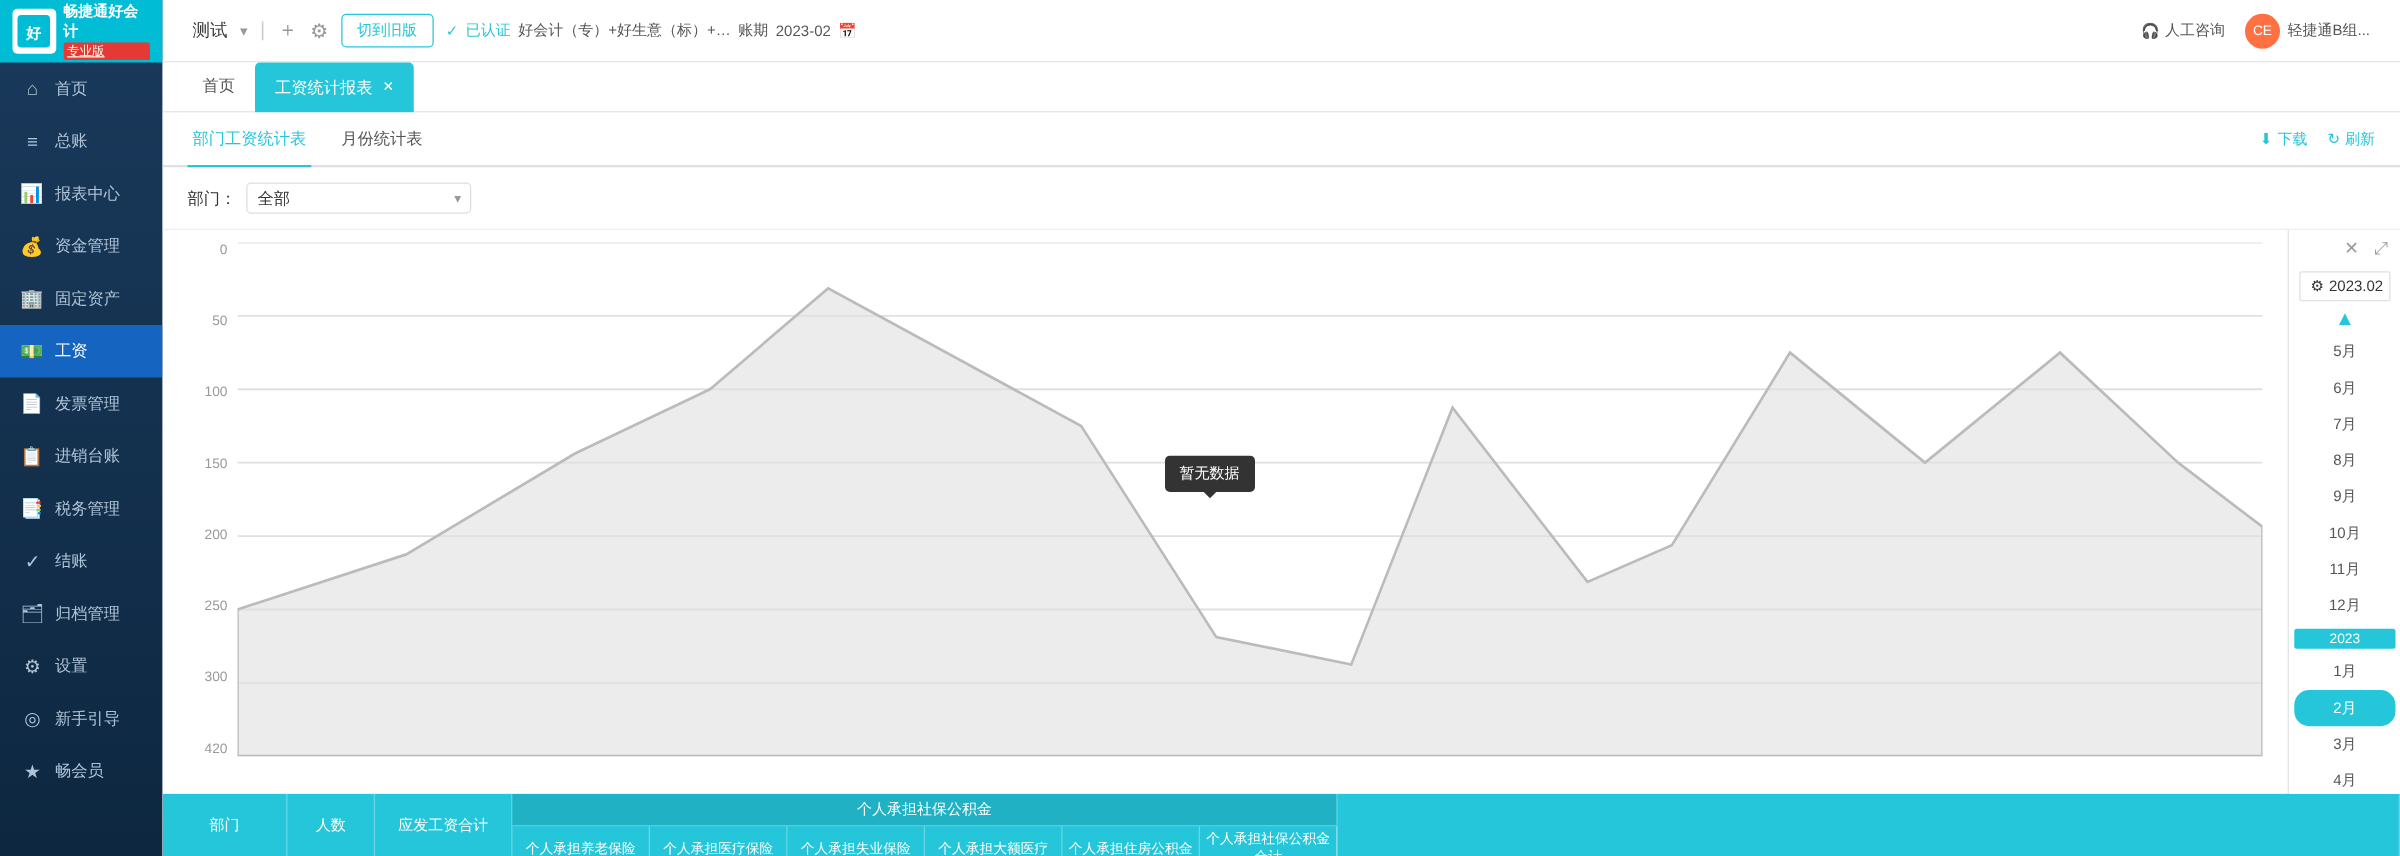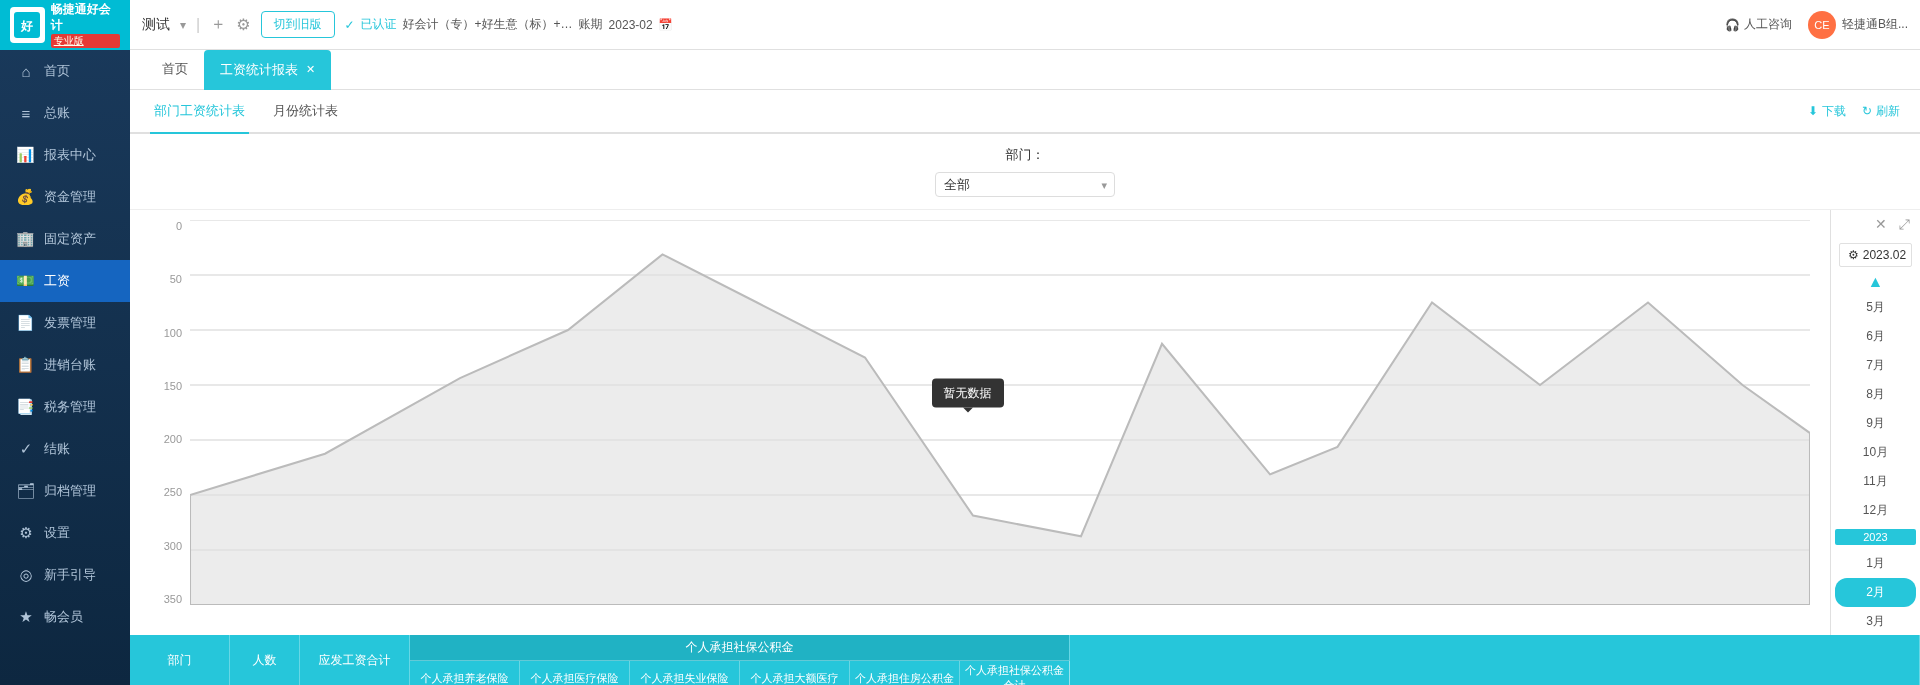--- a/index.html
+++ b/index.html
@@ -59,21 +59,21 @@
       height: 685px;
       overflow: hidden;
     }
 
     
     .topbar {
       height: 50px;
       background: #fff;
       display: flex;
       align-items: center;
-      padding: 0 12px;
+      padding: 0 24px;
       border-bottom: 1px solid #e0e0e0;
       gap: 10px;
       flex-shrink: 0;
     }
     .topbar-title { font-size: 14px; color: #333; font-weight: 500; }
     .topbar-arrow { color: #999; font-size: 12px; }
     .topbar-btn {
       border: 1px solid #ddd;
       background: #fff;
       border-radius: 4px;
@@ -153,21 +153,20 @@
     .sub-tab.active { color: #26c6da; border-bottom-color: #26c6da; }
 
     .toolbar {
       padding: 12px 20px;
       display: flex;
       align-items: center;
       gap: 8px;
       background: #fff;
       border-bottom: 1px solid #eee;
       flex-shrink: 0;
-      flex-direction: column;
     }
     .toolbar-label { font-size: 13px; color: #333; }
     .toolbar-select {
       border: 1px solid #ddd;
       border-radius: 4px;
       padding: 4px 28px 4px 8px;
       font-size: 13px;
       color: #333;
       background: #fff;
       appearance: none;
@@ -474,21 +473,21 @@
         </select>
         <span class="select-arrow">▾</span>
       </div>
     </div>
 
     <div style="flex:1;display:flex;overflow:hidden;">
       <div class="chart-container">
         <div class="chart-area">
 
           <div class="chart-y-axis">
-            <span class="y-label">350</span>
+            <span class="y-label">420</span>
             <span class="y-label">300</span>
             <span class="y-label">250</span>
             <span class="y-label">200</span>
             <span class="y-label">150</span>
             <span class="y-label">100</span>
             <span class="y-label">50</span>
             <span class="y-label">0</span>
           </div>
 
           <div class="chart-svg-area">

